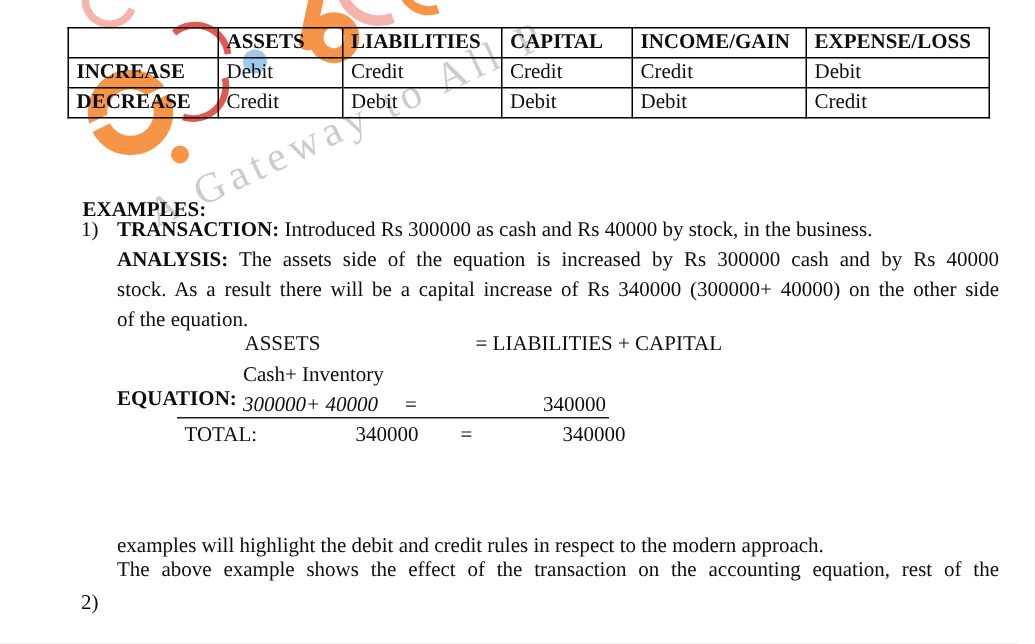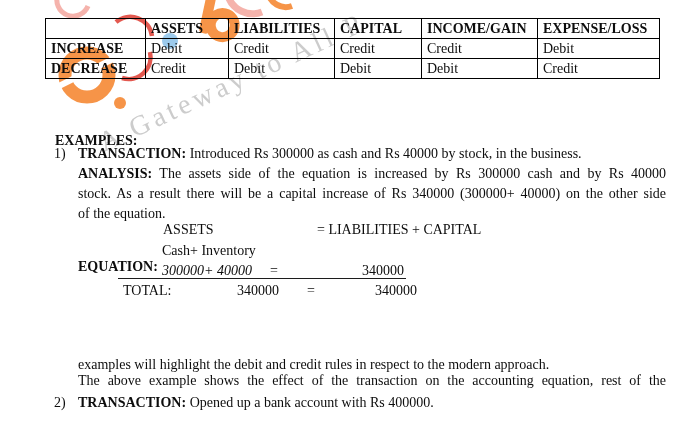--- a/index.html
+++ b/index.html
@@ -119,15 +119,14 @@
   <div class="sum-rule"></div>
   <div class="ln" style="left:123px;top:282px;">TOTAL:</div>
   <div class="ln" style="left:237px;top:282px;">340000</div>
   <div class="ln" style="left:307px;top:282px;">=</div>
   <div class="ln" style="left:375px;top:282px;">340000</div>
 
   <div class="ln jl" style="left:78px;top:336px;margin-top:36px;">The above example shows the effect of the transaction on the accounting equation, rest of the</div>
   <div class="ln" style="left:78px;top:356px;">examples will highlight the debit and credit rules in respect to the modern approach.</div>
 
   <div class="ln" style="left:54px;top:394px;">2)</div>
-  <div class="ln w588" style="left:78px;top:394px;"><b>TRANSACTION:</b><span> Opened up a bank account with Rs 400000.</span></div>
 
 </div>
 
 </body></html>

